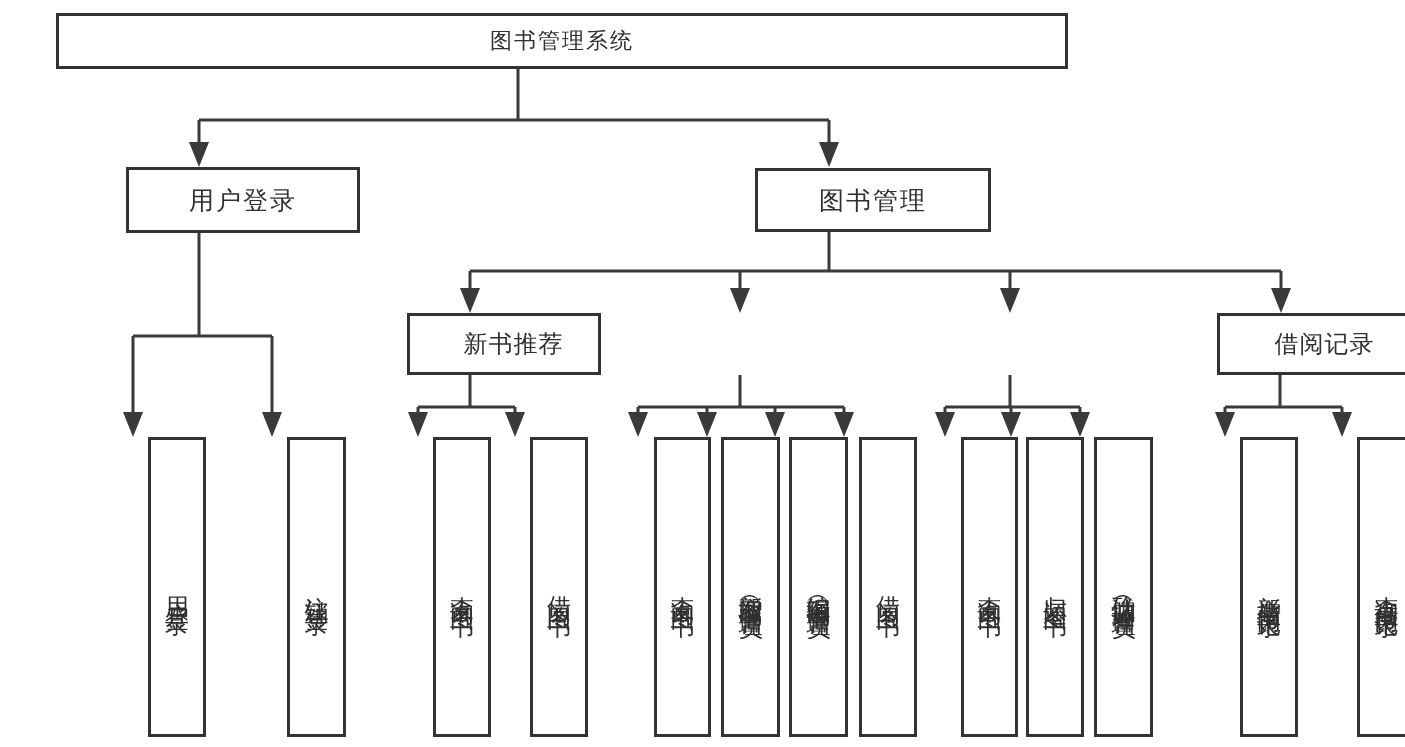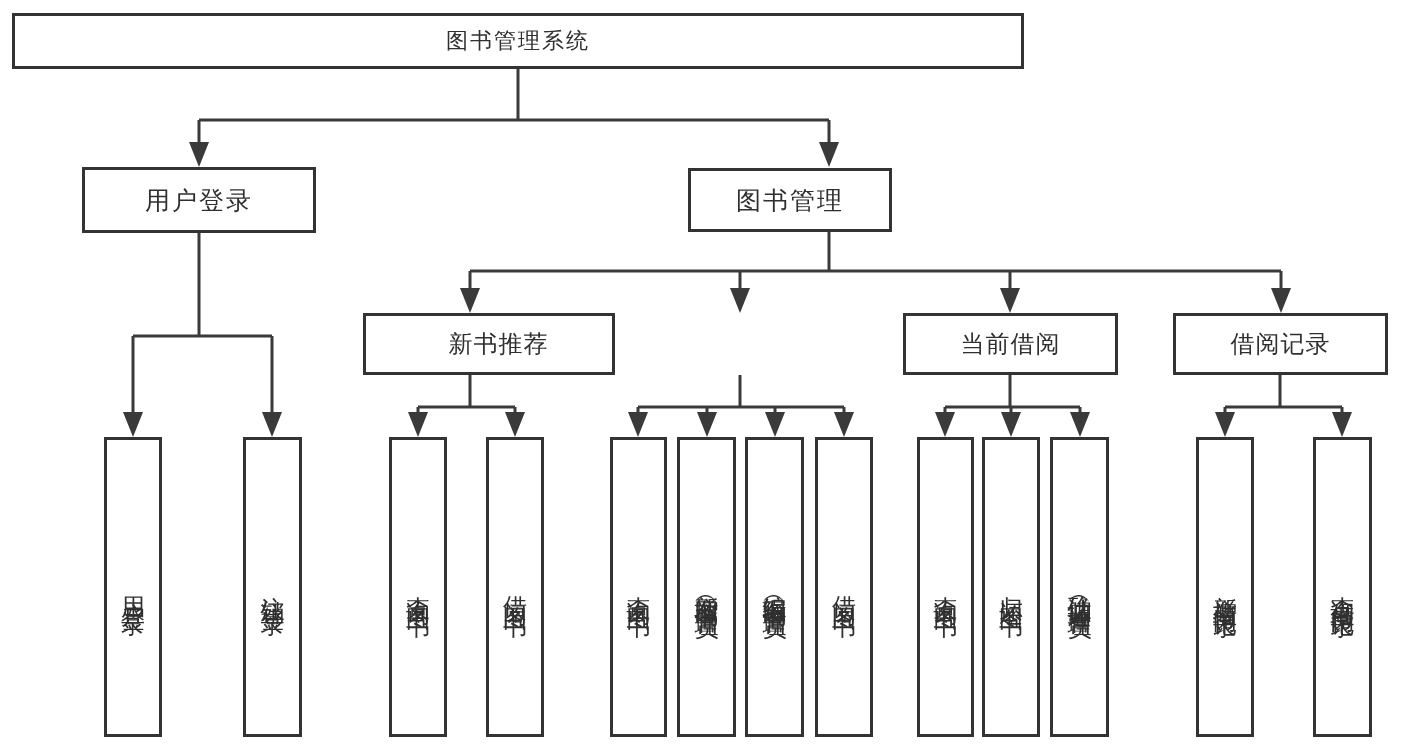--- a/index.html
+++ b/index.html
@@ -10,27 +10,28 @@
   body{background:var(--background);font-family:"Liberation Sans",sans-serif;}
   .canvas{position:relative;width:1405px;height:747px;background:var(--background);overflow:hidden;}
   .wires{position:absolute;left:0;top:0;z-index:0;}
   .wires path{stroke:var(--line);stroke-width:3;fill:none;}
   .wires polygon{fill:var(--line);stroke:none;}
   .box{
     position:absolute;box-sizing:border-box;z-index:1;
     border:3px solid var(--box-border);background:#fff;color:var(--text);
     display:flex;align-items:center;justify-content:center;
     font-family:"Liberation Sans",sans-serif;
+    margin-left:44px;
   }
   .root{left:12px;top:13px;width:1012px;height:56px;font-size:22px;letter-spacing:2px;}
   .h2{font-size:25px;letter-spacing:2px;}
   .h3{font-size:24px;letter-spacing:1px;}
   .n-login{left:82px;top:167px;width:234px;height:66px;}
-  .n-mgmt{left:688px;top:168px;width:204px;height:64px;}
-  .n-rec{left:363px;top:313px;width:252px;height:62px;padding-left:19px;}
+  .n-mgmt{left:711px;top:168px;width:236px;height:64px;}
+  .n-rec{left:363px;top:313px;width:194px;height:62px;padding-left:19px;}
   .n-bor{left:633px;top:313px;width:215px;height:62px;}
   .n-cur{left:903px;top:313px;width:215px;height:62px;}
   .n-log{left:1173px;top:313px;width:215px;height:62px;}
   .leaf{
     top:437px;height:300px;font-size:24px;
     writing-mode:vertical-rl;letter-spacing:6px;line-height:1.0;
     padding-top:4px;
   }
   .lf1{left:104px;width:58px}  .lf2{left:243px;width:59px}
   .lf3{left:389px;width:58px}  .lf4{left:486px;width:58px}
@@ -85,21 +86,20 @@
     <polygon points="1215,412 1235,412 1225,437"></polygon>
     <polygon points="1332,412 1352,412 1342,437"></polygon>
   </svg>
 
   <div class="box root">图书管理系统</div>
 
   <div class="box h2 n-login">用户登录</div>
   <div class="box h2 n-mgmt">图书管理</div>
 
   <div class="box h3 n-rec">新书推荐</div>
-  <div class="box h3 n-cur">当前借阅</div>
   <div class="box h3 n-log">借阅记录</div>
 
   <div class="box leaf lf1">用户登录</div>
   <div class="box leaf lf2">注销登录</div>
 
   <div class="box leaf lf3">查询图书</div>
   <div class="box leaf lf4">借阅图书</div>
 
   <div class="box leaf lf5">查询图书</div>
   <div class="box leaf lf6">新增图书（管理员）</div>

